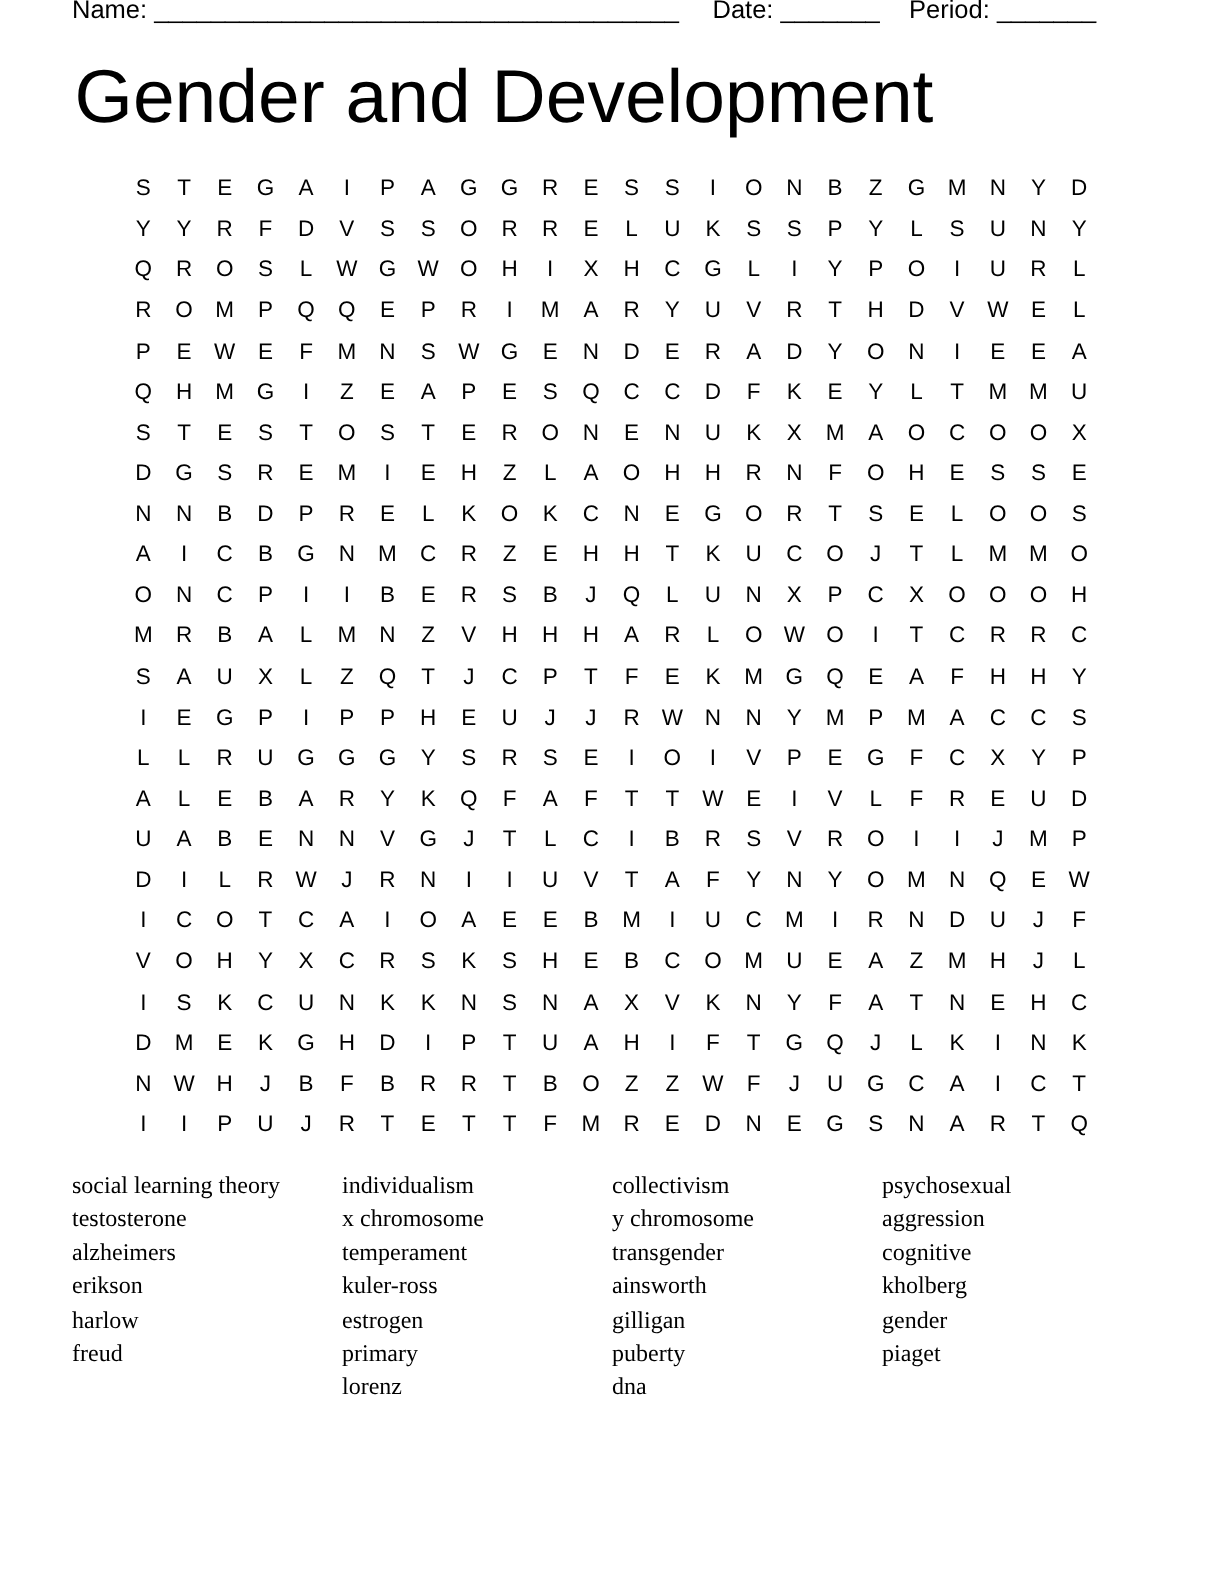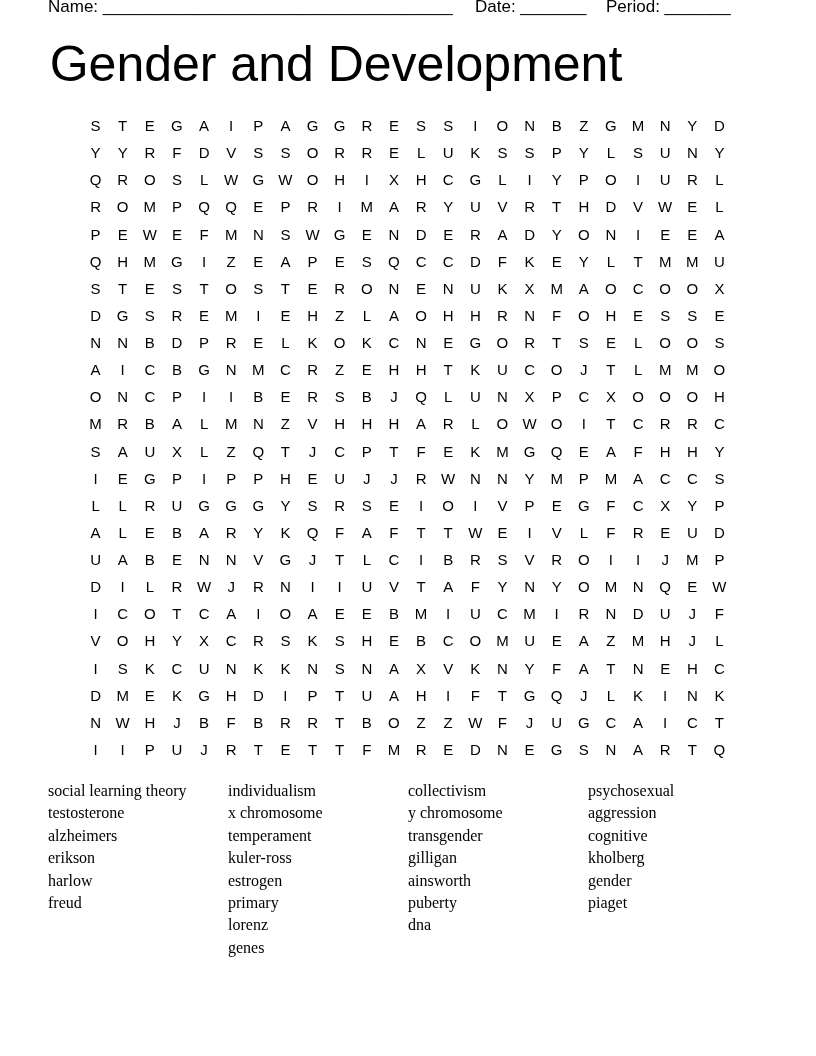--- a/index.html
+++ b/index.html
@@ -612,28 +612,27 @@
       <div>freud</div>
     </div>
     <div class="col">
       <div>individualism</div>
       <div>x chromosome</div>
       <div>temperament</div>
       <div>kuler-ross</div>
       <div>estrogen</div>
       <div>primary</div>
       <div>lorenz</div>
-      <div>genes</div>
     </div>
     <div class="col">
       <div>collectivism</div>
       <div>y chromosome</div>
       <div>transgender</div>
+      <div>ainsworth</div>
       <div>gilligan</div>
-      <div>ainsworth</div>
       <div>puberty</div>
       <div>dna</div>
     </div>
     <div class="col">
       <div>psychosexual</div>
       <div>aggression</div>
       <div>cognitive</div>
       <div>kholberg</div>
       <div>gender</div>
       <div>piaget</div>

